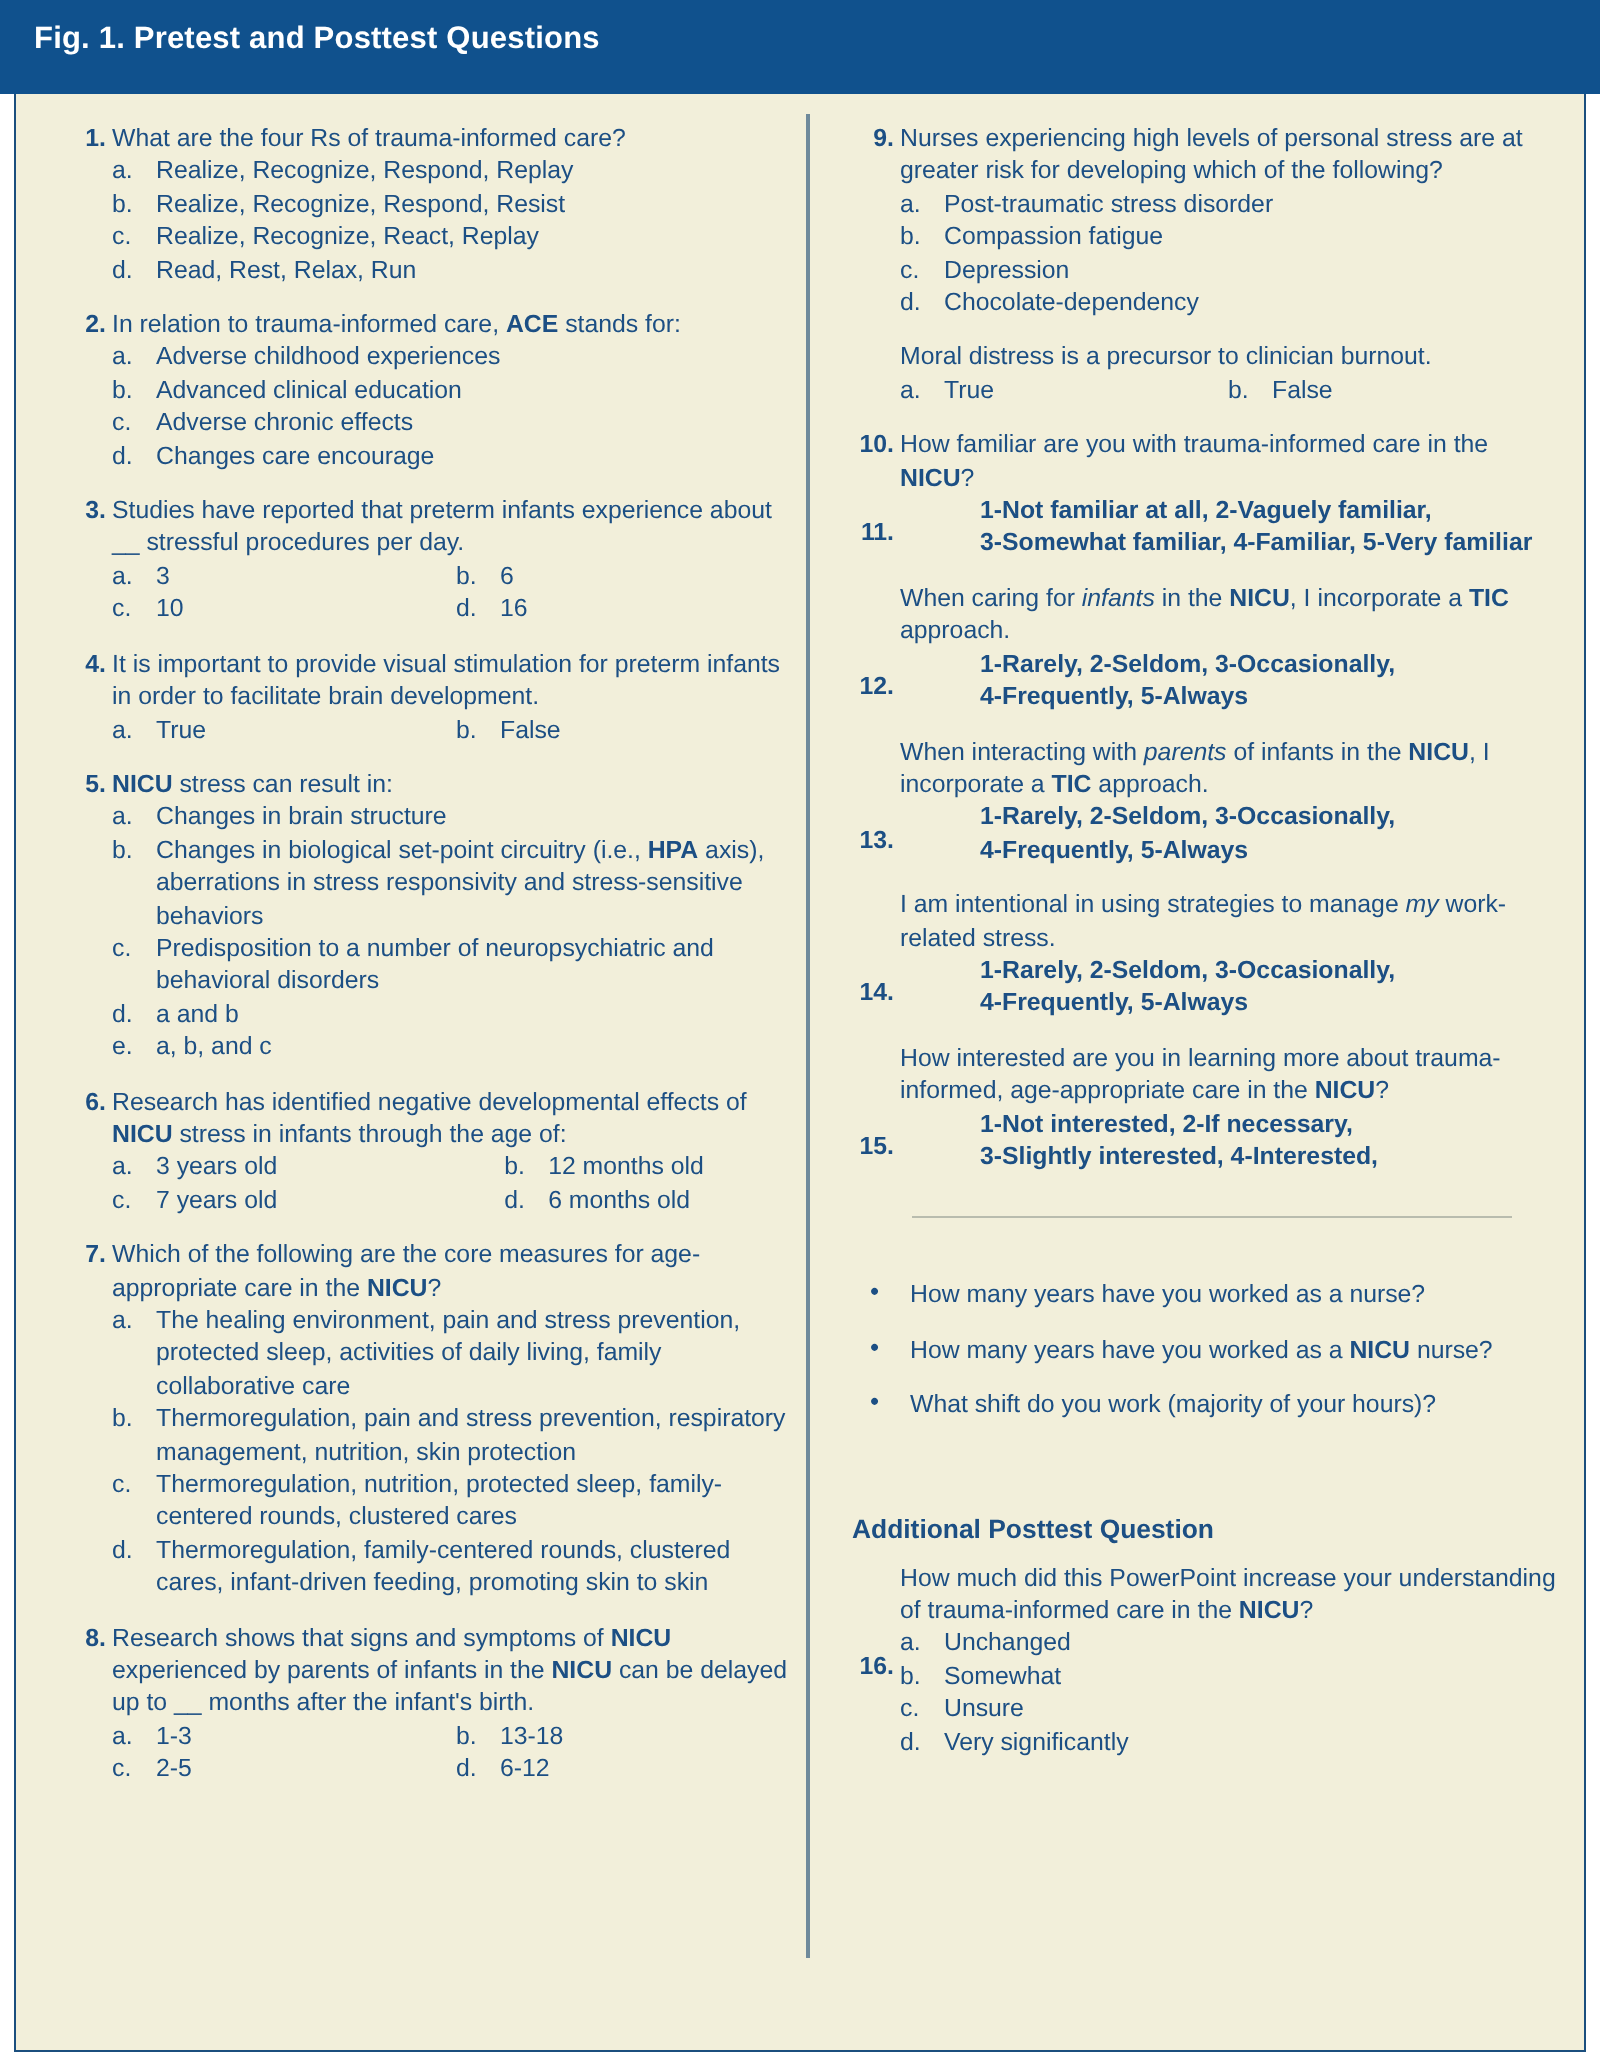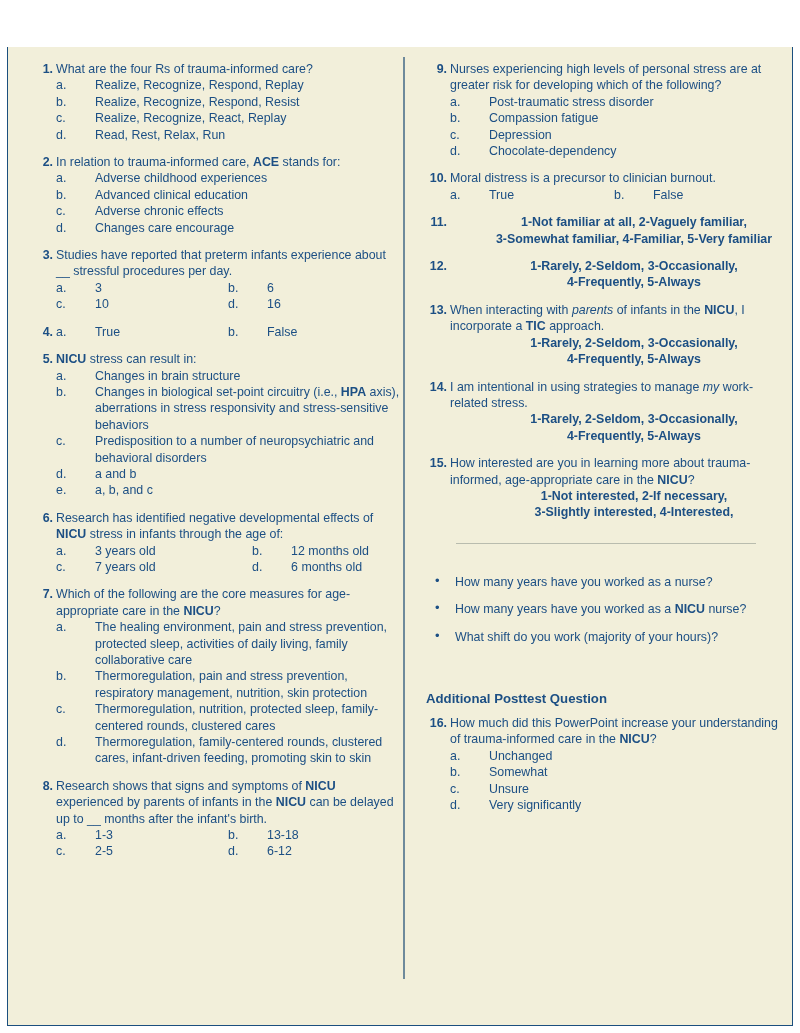--- a/index.html
+++ b/index.html
@@ -95,58 +95,58 @@
   }
   .q-num {
     position: absolute;
     left: 0;
     top: 0;
     width: 21px;
     text-align: right;
     font-weight: bold;
     color: #1c4f84;
   }
-  .q-num.wide { left: -3px; width: 24px; }
+  .q-num.wide { left: -3px; width: 24px; margin-top: 44px; }
   .q-text { display: block; }
 
   
   .opts { margin: 0; padding: 0; list-style: none; }
   .opt {
     position: relative;
     padding-left: 22px;
     color: #1c4f84;
     font-size: 12.4px;
     line-height: 16.4px;
   }
   .opt-ltr {
     position: absolute;
     left: 0;
     top: 0;
     width: 13px;
     text-align: left;
   }
-  .opt-txt { display: block; margin-left: 17px; }
+  .opt-txt { display: block; }
 
   
   .opts-grid {
     display: grid;
     grid-template-columns: 50% 50%;
     column-gap: 0;
   }
   .opts-grid-wide { grid-template-columns: 57% 43%; }
 
   
   .scale {
     padding-left: 40px;
     color: #1c4f84;
     font-size: 12.4px;
     line-height: 16.4px;
     font-weight: bold;
   }
-  .scale .ln { display: block; text-align: center; }
+  .scale .ln { display: block; }
 
   
   b.acr { font-weight: bold; }
   i.em { font-style: italic; }
 
   
   .hrule {
     margin: 22px 0 30px 30px;
     width: 300px;
     height: 1px;
@@ -176,20 +176,23 @@
     top: -1px;
     font-size: 13px;
     line-height: 16.4px;
   }
 </style>
 </head>
 <body>
 
 <div class="figure-box">
 
+  <div class="fig-header">
+    <div class="fig-header-title">Fig. 1. Pretest and Posttest Questions</div>
+  </div>
 
   <div class="content-panel">
     <div class="columns">
 
       <div class="col-divider"></div>
 
       <div class="col col-left" id="left-col">
         <ul class="qlist" id="left-questions">
             <li class="q">
               <span class="q-num">1.</span>
@@ -252,20 +255,21 @@
                   <span class="opt-txt">10</span>
                 </li>
                 <li class="opt">
                   <span class="opt-ltr">d.</span>
                   <span class="opt-txt">16</span>
                 </li>
               </ul>
             </li>
             <li class="q">
               <span class="q-num">4.</span>
+              <span class="q-text">It is important to provide visual stimulation for preterm infants in order to facilitate brain development.</span>
               <ul class="opts opts-grid">
                 <li class="opt">
                   <span class="opt-ltr">a.</span>
                   <span class="opt-txt">True</span>
                 </li>
                 <li class="opt">
                   <span class="opt-ltr">b.</span>
                   <span class="opt-txt">False</span>
                 </li>
               </ul>
@@ -398,27 +402,29 @@
                   <span class="opt-txt">True</span>
                 </li>
                 <li class="opt">
                   <span class="opt-ltr">b.</span>
                   <span class="opt-txt">False</span>
                 </li>
               </ul>
             </li>
             <li class="q">
               <span class="q-num wide">11.</span>
+              <span class="q-text">How familiar are you with trauma-informed care in the <b class="acr">NICU</b>?</span>
               <div class="scale">
                 <span class="ln">1-Not familiar at all, 2-Vaguely familiar,</span>
                 <span class="ln">3-Somewhat familiar, 4-Familiar, 5-Very familiar</span>
               </div>
             </li>
             <li class="q">
               <span class="q-num wide">12.</span>
+              <span class="q-text">When caring for <i class="em">infants</i> in the <b class="acr">NICU</b>, I incorporate a <b class="acr">TIC</b> approach.</span>
               <div class="scale">
                 <span class="ln">1-Rarely, 2-Seldom, 3-Occasionally,</span>
                 <span class="ln">4-Frequently, 5-Always</span>
               </div>
             </li>
             <li class="q">
               <span class="q-num wide">13.</span>
               <span class="q-text">When interacting with <i class="em">parents</i> of infants in the <b class="acr">NICU</b>, I incorporate a <b class="acr">TIC</b> approach.</span>
               <div class="scale">
                 <span class="ln">1-Rarely, 2-Seldom, 3-Occasionally,</span>

